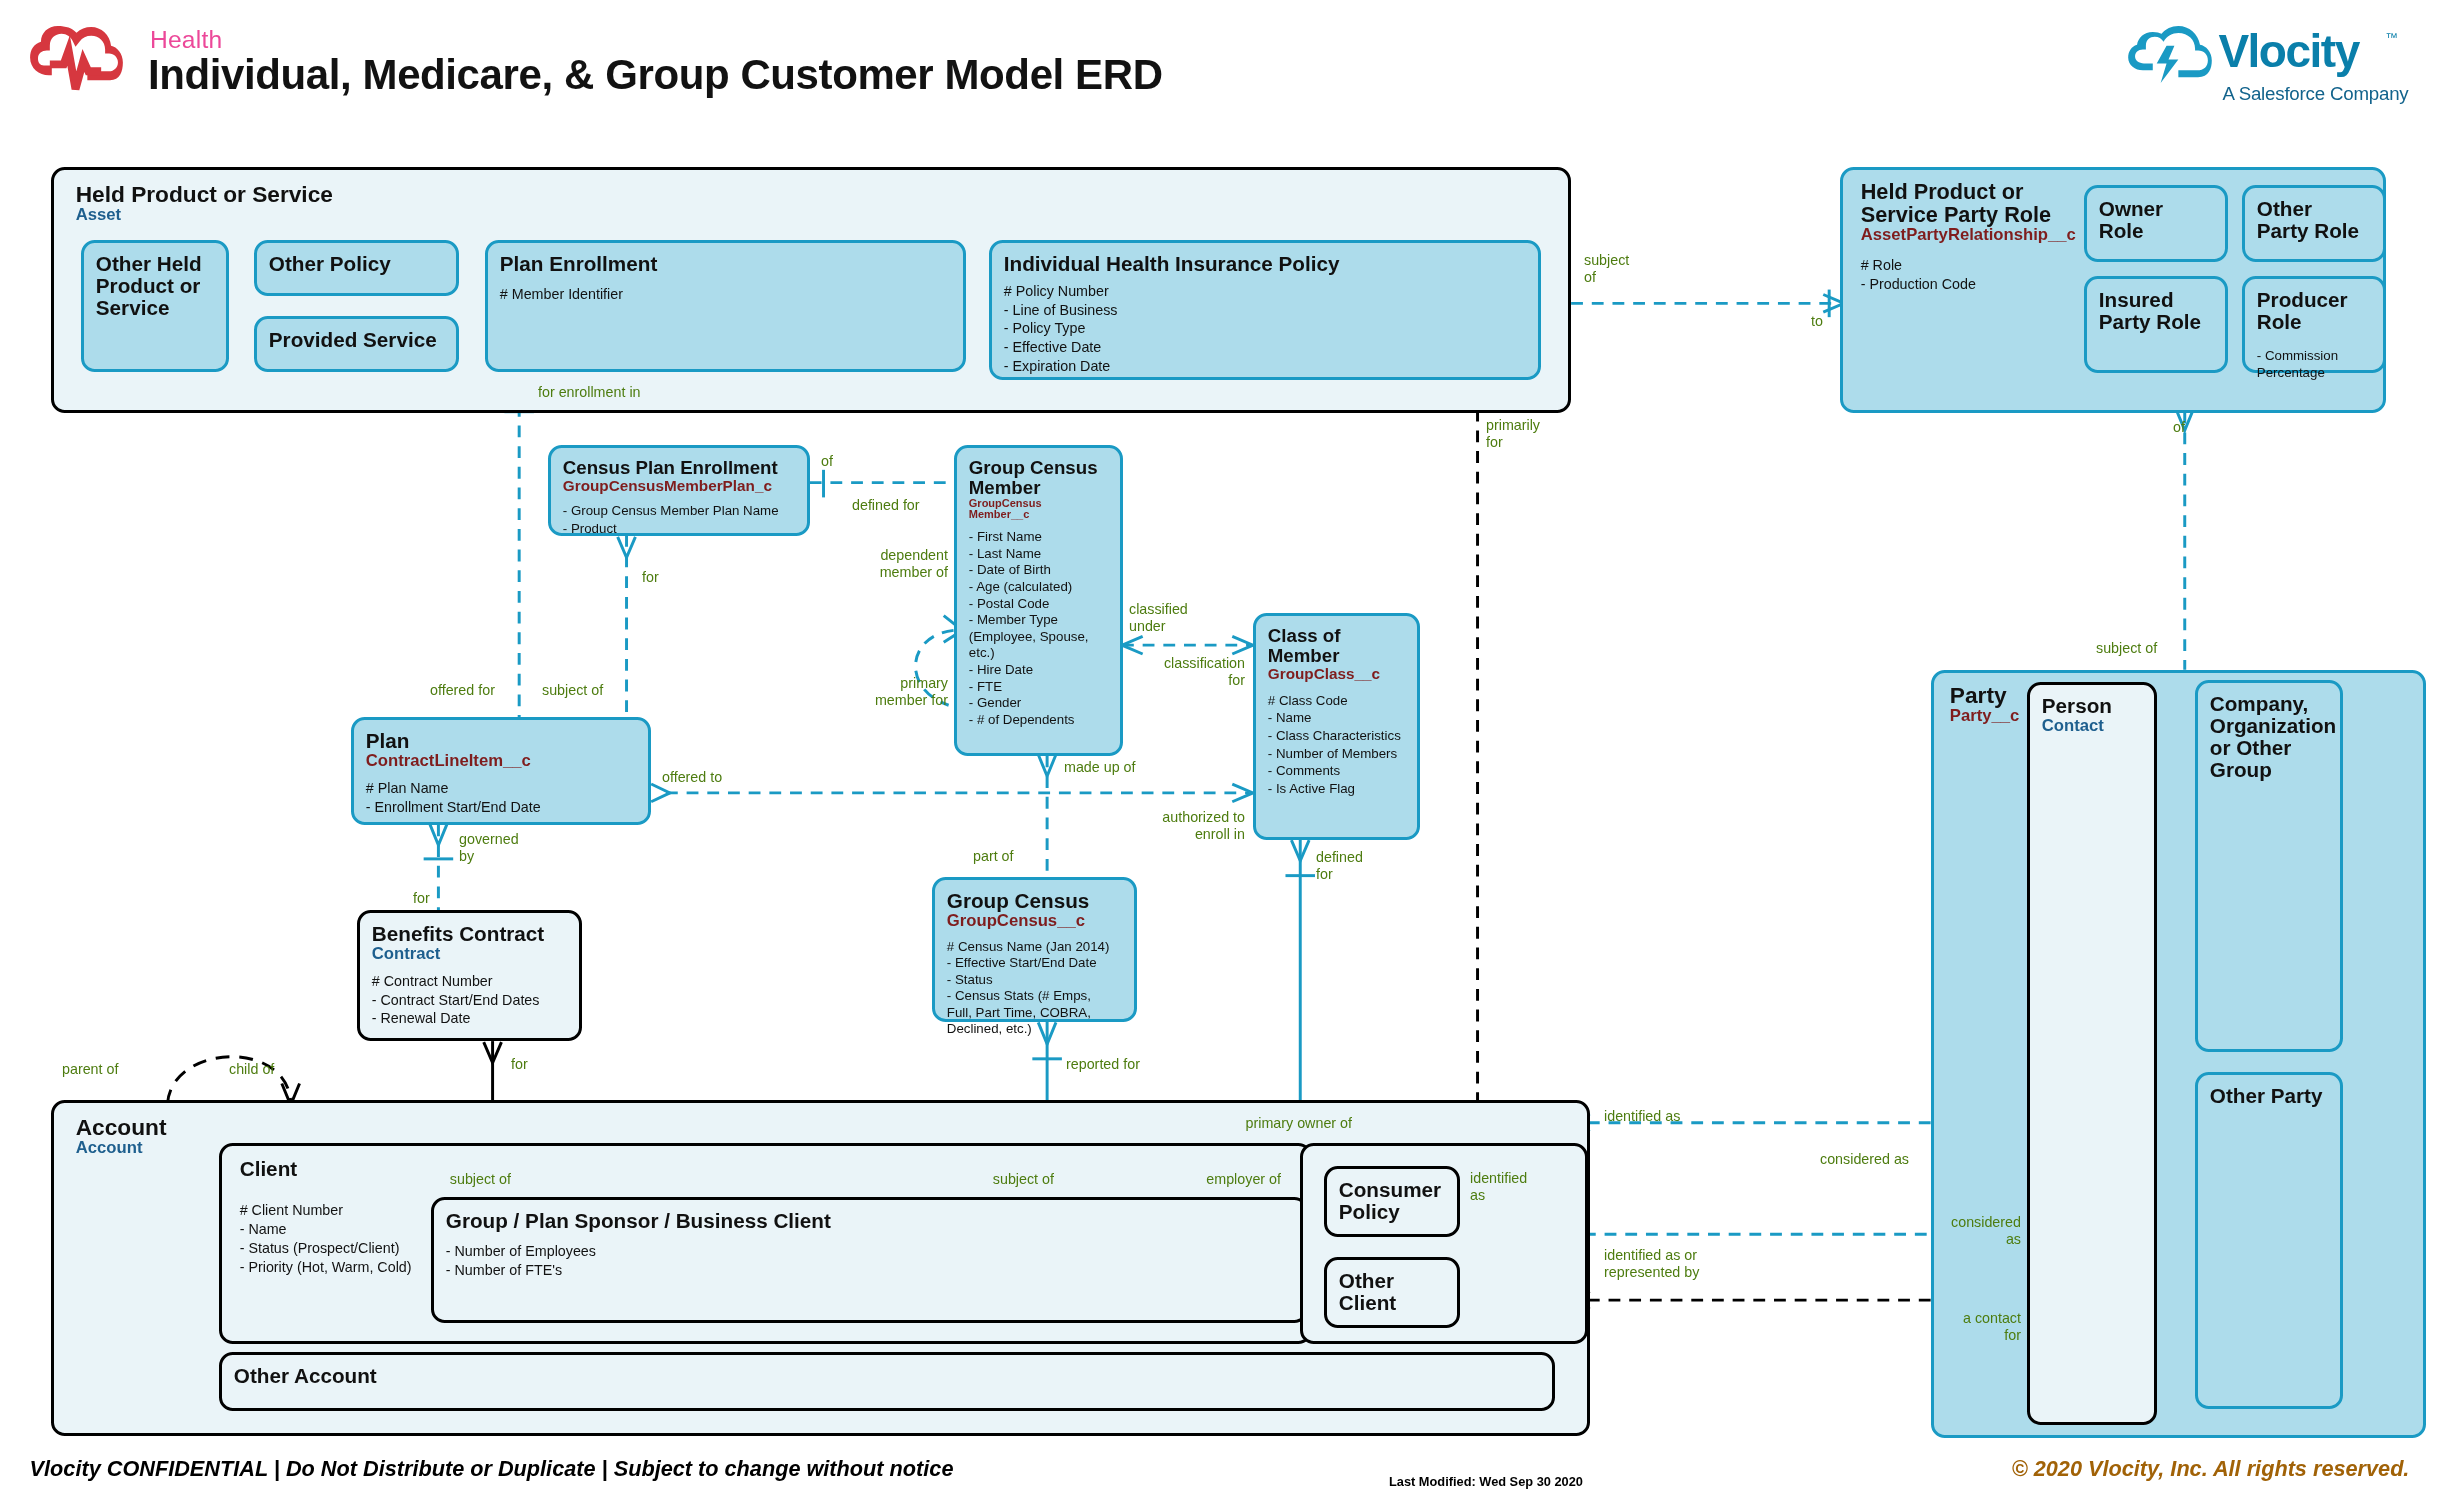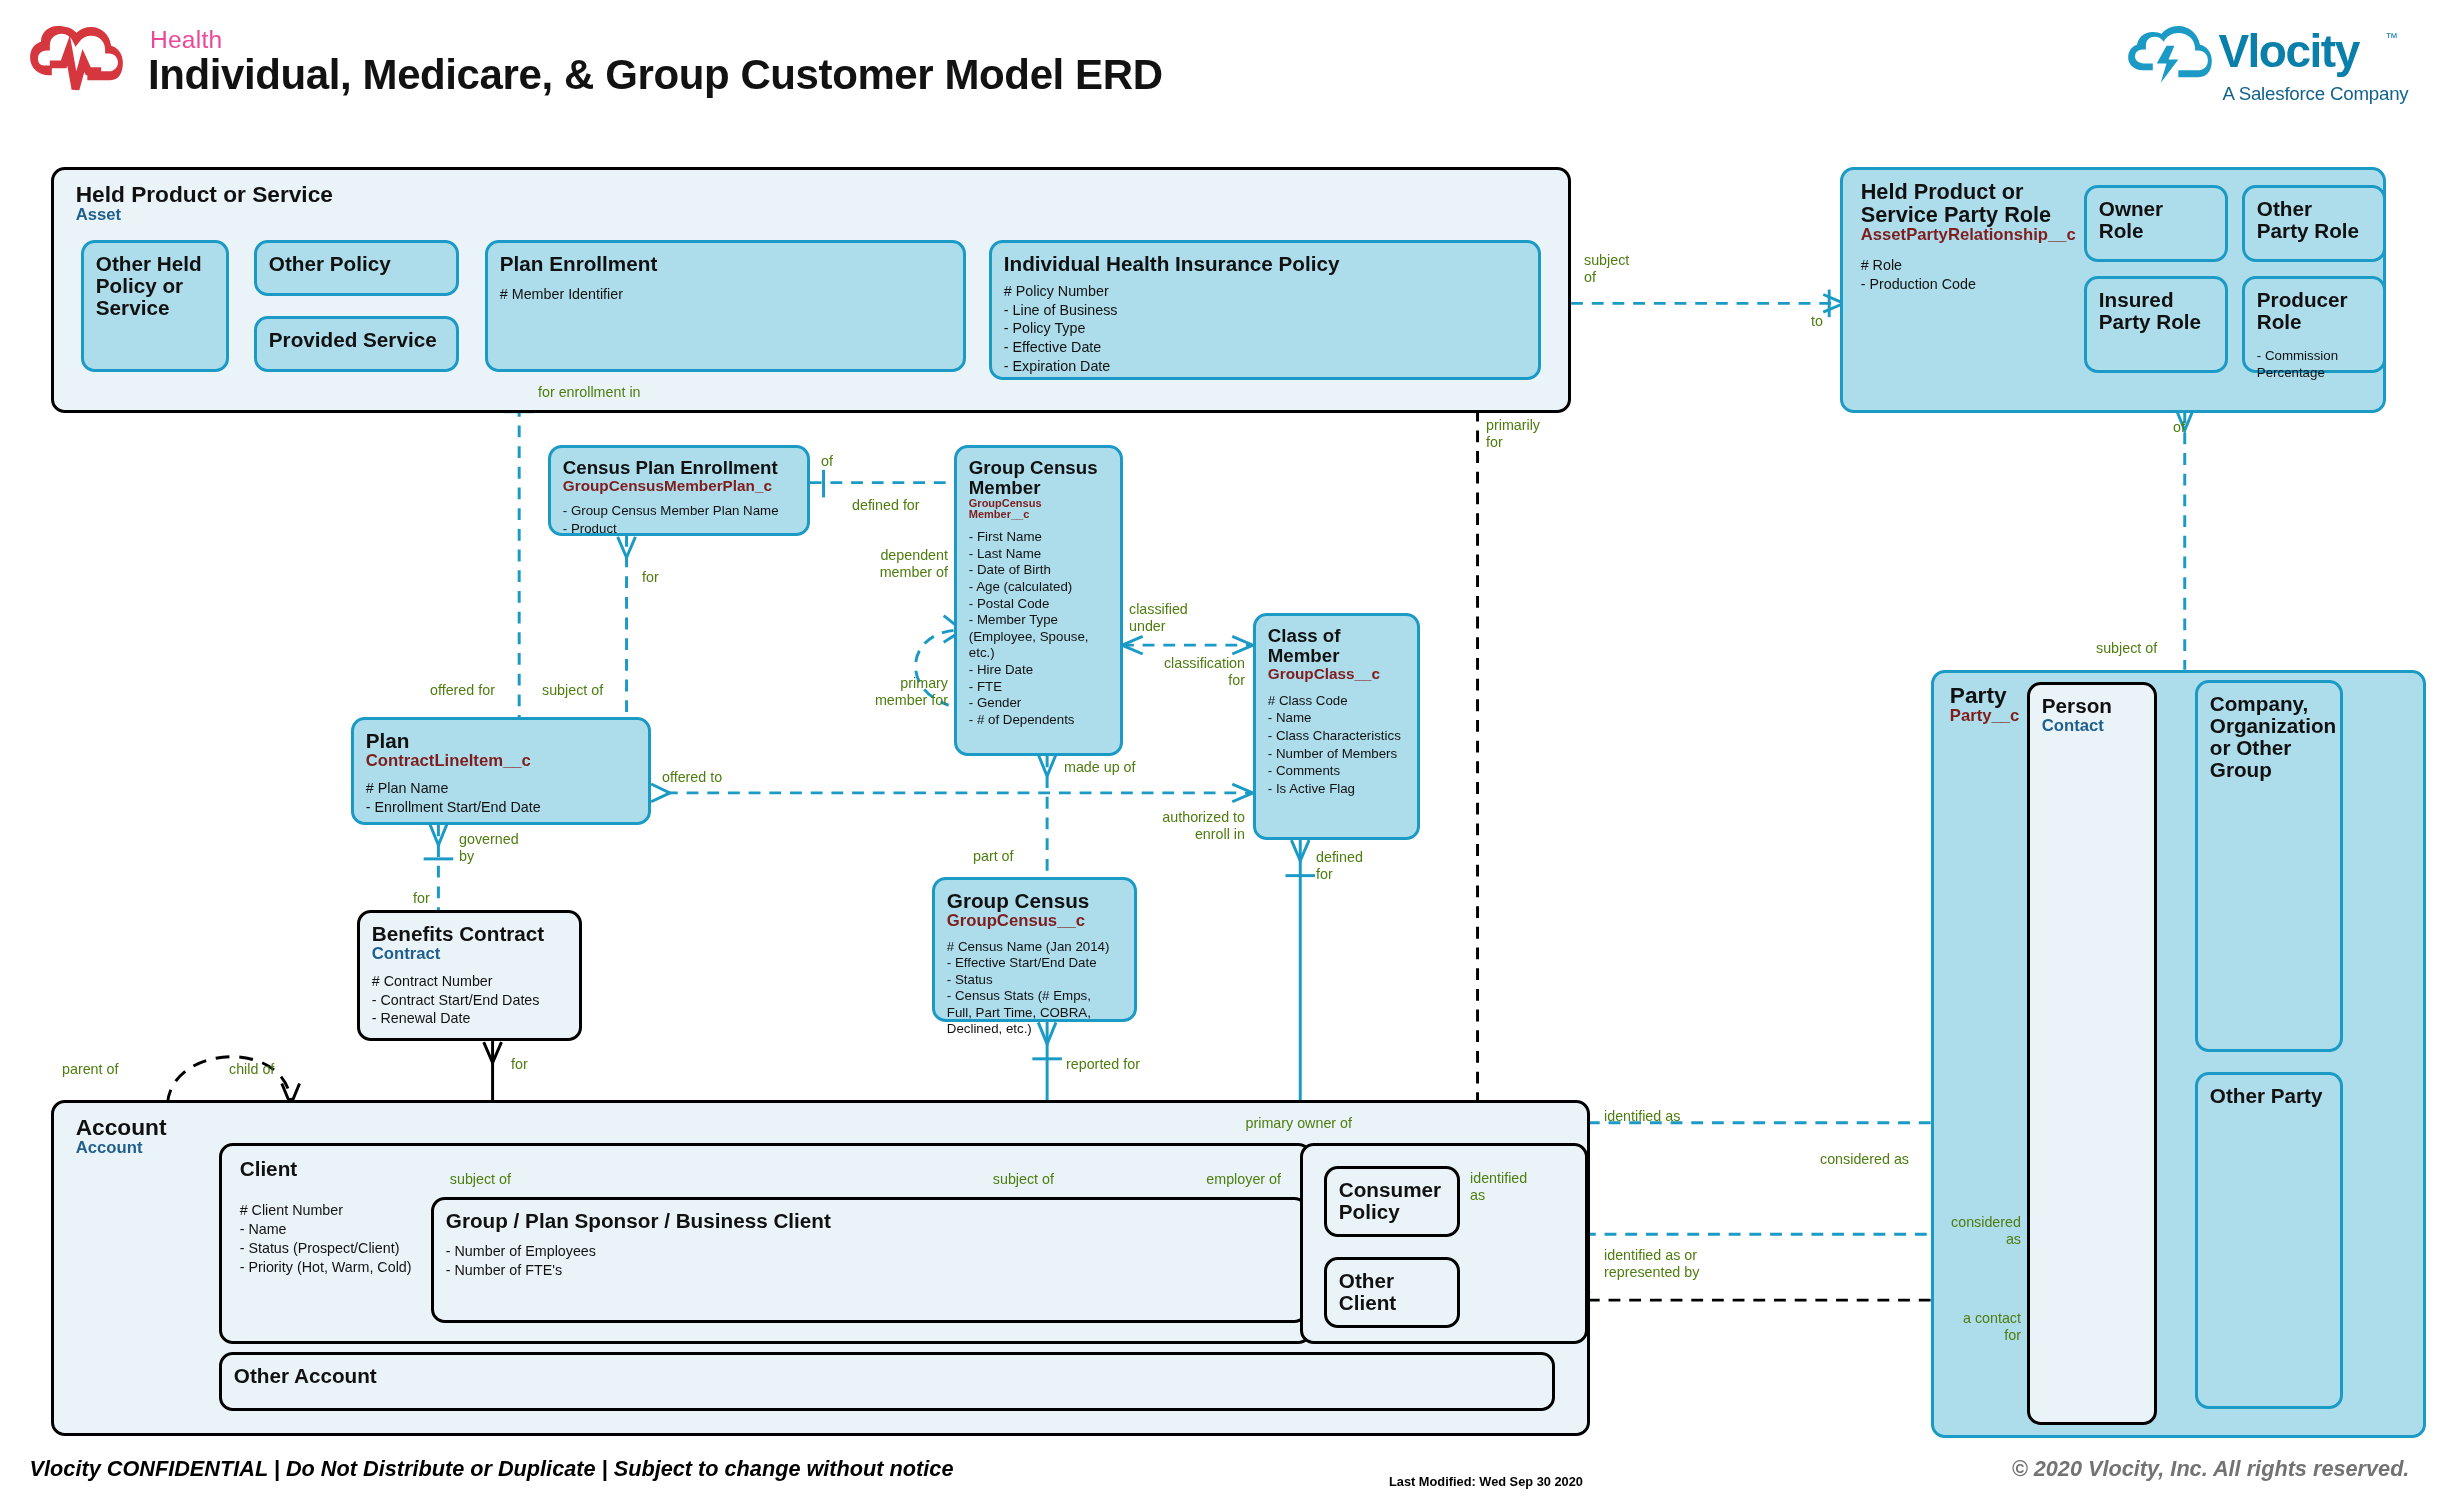--- a/index.html
+++ b/index.html
@@ -122,21 +122,21 @@
     pointer-events: none;
   }
 
   
   .foot-left {
     position: absolute; left: 29.6px; top: 1456px;
     font-size: 21.7px; font-weight: 700; font-style: italic; color: #000;
   }
   .foot-right {
     position: absolute; right: 27.6px; top: 1456px;
-    font-size: 21.7px; font-weight: 700; font-style: italic; color: #737373;
+    font-size: 21.7px; font-weight: 700; font-style: italic; color: #a16207;
   }
   .foot-mid {
     position: absolute; left: 1389px; top: 1474px;
     font-size: 12.8px; font-weight: 700; color: #000;
   }
 </style>
 </head>
 <body>
 
 <div id="canvas">
@@ -256,21 +256,21 @@
 
   <div class="box cont-black" style="left:51px; top:167px; width:1520px; height:246px;">
     <div style="padding:11.8px 0 0 21.7px">
       <div class="b-title" style="font-size:22.7px">Held Product or Service</div>
       <div class="b-api dark">Asset</div>
     </div>
   </div>
 
   <div class="box ent-blue b-pad" style="left:81px; top:240px; width:148px; height:132px;">
     <div class="b-title">Other Held
-Policy or
+Product or
 Service</div>
   </div>
 
   <div class="box ent-blue b-pad" style="left:254px; top:240px; width:205px; height:56px;">
     <div class="b-title">Other Policy</div>
   </div>
 
   <div class="box ent-blue b-pad" style="left:254px; top:316px; width:205px; height:56px;">
     <div class="b-title">Provided Service</div>
   </div>

